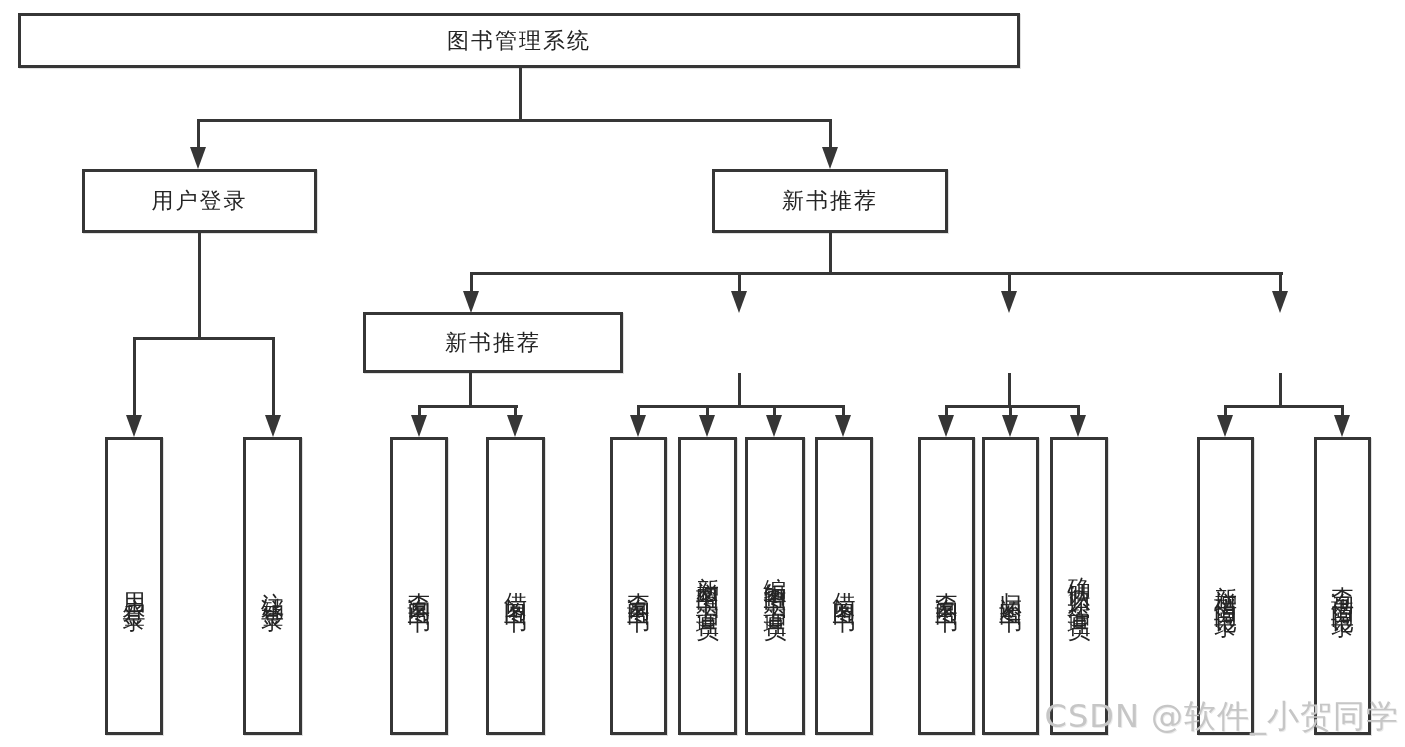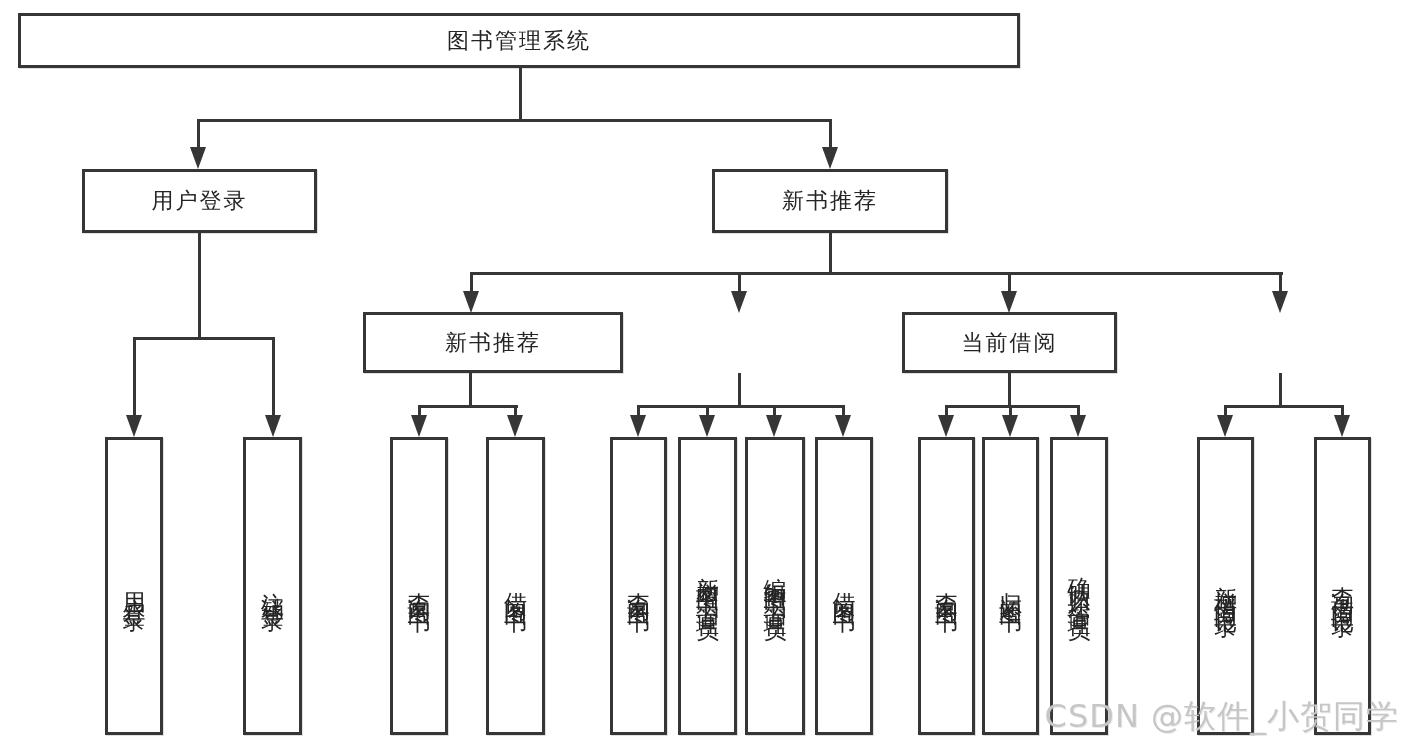--- a/index.html
+++ b/index.html
@@ -117,23 +117,20 @@
   <div class="vline" style="left:738px; top:272px; height:22px;"></div>
   <div class="arr" style="left:731px; top:291px;"></div>
   <div class="vline" style="left:1008px; top:272px; height:22px;"></div>
   <div class="arr" style="left:1001px; top:291px;"></div>
   <div class="vline" style="left:1279px; top:272px; height:22px;"></div>
   <div class="arr" style="left:1272px; top:291px;"></div>
 
   <div class="hbox" style="left:363px; top:312px; width:260px; height:61px;">
     <span>新书推荐</span>
   </div>
-  <div class="hbox" style="left:902px; top:312px; width:215px; height:61px;">
-    <span>当前借阅</span>
-  </div>
 
   <div class="vline" style="left:469px; top:373px; height:35px;"></div>
   <div class="hline" style="left:418px; top:405px; width:100px;"></div>
   <div class="vline" style="left:418px; top:405px; height:12px;"></div>
   <div class="arr" style="left:411px; top:415px;"></div>
   <div class="vline" style="left:514px; top:405px; height:12px;"></div>
   <div class="arr" style="left:507px; top:415px;"></div>
 
   <div class="vline" style="left:738px; top:373px; height:35px;"></div>
   <div class="hline" style="left:637px; top:405px; width:208px;"></div>

